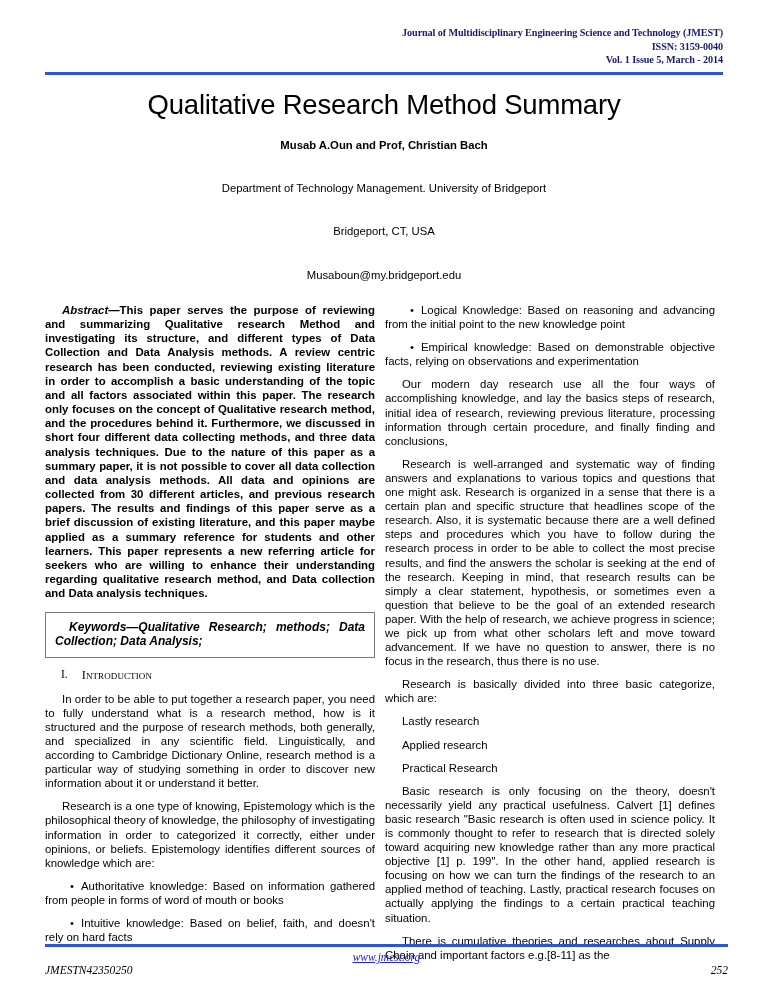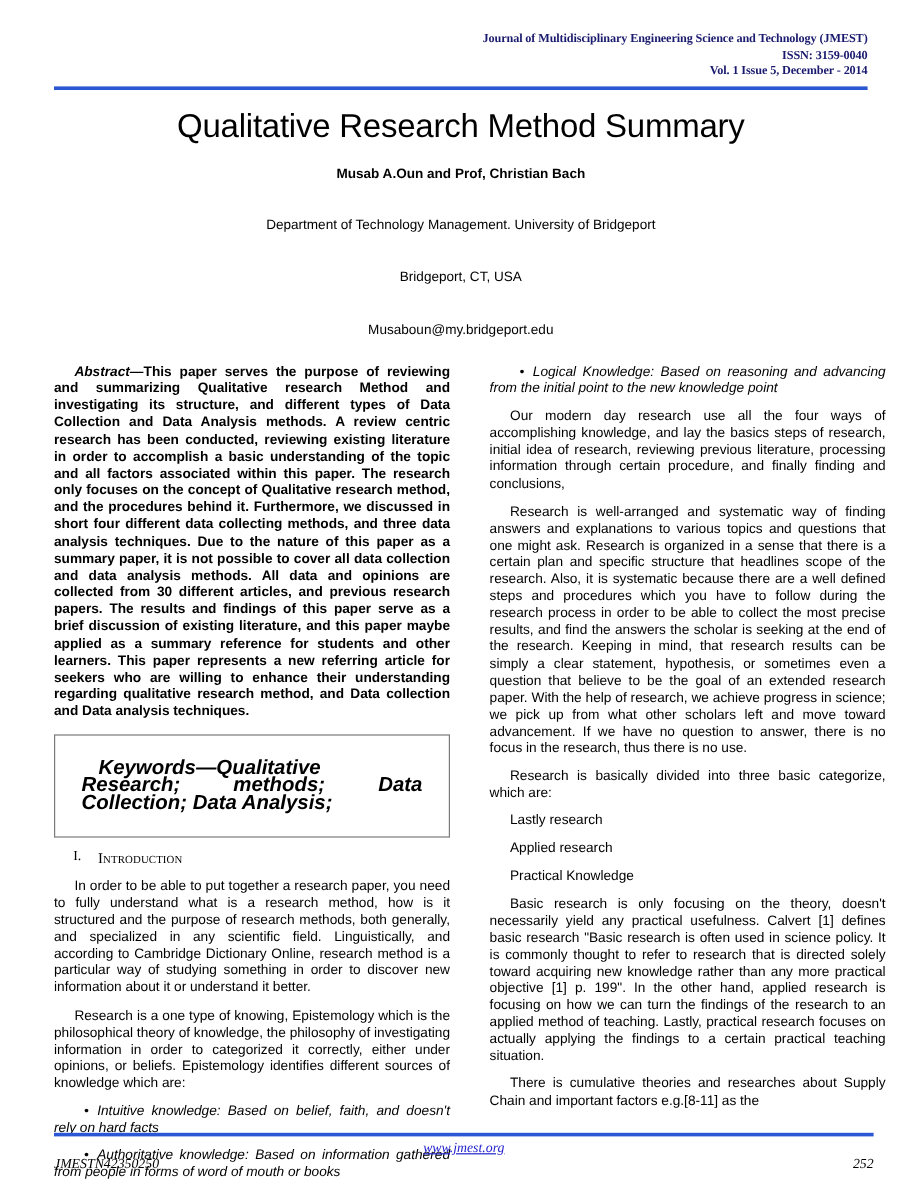--- a/index.html
+++ b/index.html
@@ -69,21 +69,21 @@
     text-align: center;
     font-size: 11.3px;
     line-height: 15.5px;
     font-weight: normal;
     margin-top: 28px;
   }
 
   
   .columns {
     display: flex;
-    gap: 33px;
+    gap: 10px;
     margin-top: 20px;
   }
   .col {
     width: 330px;
     flex: 0 0 330px;
   }
   p.body {
     margin: 0 0 9px 0;
     font-size: 11.4px;
     line-height: 14.1px;
@@ -106,22 +106,22 @@
 
   
   .keywords-box {
     border: 1px solid #7a7a7a;
     margin-top: 12px;
     margin-bottom: 10px;
     padding: 4px 6px 5px 6px;
     box-sizing: border-box;
   }
   .keywords-box p {
-    margin: 16px;
-    font-size: 17px;
+    margin: 3px;
+    font-size: 12px;
     line-height: 14.2px;
     font-weight: bold;
     font-style: italic;
     text-align: justify;
     text-indent: 14px;
   }
 
   
   .section-head {
     margin: 10px 0 9px 0;
@@ -142,21 +142,20 @@
   }
 
   
   .bullet-item {
     margin: 0 0 9px 0;
     font-size: 11.4px;
     line-height: 14.1px;
     text-align: justify;
     position: relative;
     padding-left: 0;
-    font-style: italic;
   }
   .bullet-item .bullet-mark {
     display: inline-block;
     width: 18px;
     text-align: center;
     margin-left: 18px;
   }
   .bullet-item .bullet-text {
     display: inline;
   }
@@ -196,21 +195,21 @@
   }
 </style>
 </head>
 <body>
 
 <div class="page">
 
   <div class="journal-header">
     <span class="jh-line">Journal of Multidisciplinary Engineering Science and Technology (JMEST)</span>
     <span class="jh-line">ISSN: 3159-0040</span>
-    <span class="jh-line">Vol. 1 Issue 5, December - 2014</span>
+    <span class="jh-line">Vol. 1 Issue 5, March - 2014</span>
   </div>
   <div class="rule-blue"></div>
 
   <h1 class="title">Qualitative Research Method Summary</h1>
   <div class="authors">Musab A.Oun and Prof, Christian Bach</div>
   <div class="affiliation">Department of Technology Management. University of Bridgeport</div>
   <div class="location">Bridgeport, CT, USA</div>
   <div class="email">Musaboun@my.bridgeport.edu</div>
 
   <div class="columns">
@@ -224,38 +223,39 @@
       </div>
 
       <div class="section-head">
         <span class="section-num">I.</span>
         <span class="section-title">Introduction</span>
       </div>
 
       <p class="body">In order to be able to put together a research paper, you need to fully understand what is a research method, how is it structured and the purpose of research methods, both generally, and specialized in any scientific field. Linguistically, and according to Cambridge Dictionary Online, research method is a particular way of studying something in order to discover new information about it or understand it better.</p>
       <p class="body">Research is a one type of knowing, Epistemology which is the philosophical theory of knowledge, the philosophy of investigating information in order to categorized it correctly, either under opinions, or beliefs. Epistemology identifies different sources of knowledge which are:</p>
 
+      <p class="bullet-item"><span class="bullet-mark">•</span><span class="bullet-text">Authoritative knowledge: Based on information gathered from people in forms of word of mouth or books</span></p>
+
       <p class="bullet-item"><span class="bullet-mark">•</span><span class="bullet-text">Intuitive knowledge: Based on belief, faith, and doesn't rely on hard facts</span></p>
 
-      <p class="bullet-item"><span class="bullet-mark">•</span><span class="bullet-text">Authoritative knowledge: Based on information gathered from people in forms of word of mouth or books</span></p>
-
     </div>
 
     <div class="col">
 
       <p class="bullet-item"><span class="bullet-mark">•</span><span class="bullet-text">Logical Knowledge: Based on reasoning and advancing from the initial point to the new knowledge point</span></p>
 
+      <p class="bullet-item"><span class="bullet-mark">•</span><span class="bullet-text">Empirical knowledge: Based on demonstrable objective facts, relying on observations and experimentation</span></p>
 
       <p class="body">Our modern day research use all the four ways of accomplishing knowledge, and lay the basics steps of research, initial idea of research, reviewing previous literature, processing information through certain procedure, and finally finding and conclusions,</p>
       <p class="body">Research is well-arranged and systematic way of finding answers and explanations to various topics and questions that one might ask. Research is organized in a sense that there is a certain plan and specific structure that headlines scope of the research. Also, it is systematic because there are a well defined steps and procedures which you have to follow during the research process in order to be able to collect the most precise results, and find the answers the scholar is seeking at the end of the research. Keeping in mind, that research results can be simply a clear statement, hypothesis, or sometimes even a question that believe to be the goal of an extended research paper. With the help of research, we achieve progress in science; we pick up from what other scholars left and move toward advancement. If we have no question to answer, there is no focus in the research, thus there is no use.</p>
       <p class="body">Research is basically divided into three basic categorize, which are:</p>
 
       <p class="plain-item">Lastly research</p>
       <p class="plain-item">Applied research</p>
-      <p class="plain-item">Practical Knowledge</p>
+      <p class="plain-item">Practical Research</p>
 
       <p class="body">Basic research is only focusing on the theory, doesn't necessarily yield any practical usefulness. Calvert [1] defines basic research "Basic research is often used in science policy. It is commonly thought to refer to research that is directed solely toward acquiring new knowledge rather than any more practical objective [1] p. 199". In the other hand, applied research is focusing on how we can turn the findings of the research to an applied method of teaching. Lastly, practical research focuses on actually applying the findings to a certain practical teaching situation.</p>
       <p class="body">There is cumulative theories and researches about Supply Chain and important factors e.g.[8-11] as the</p>
 
     </div>
 
   </div>
 
   <div class="footer">
     <div class="rule-blue"></div>

